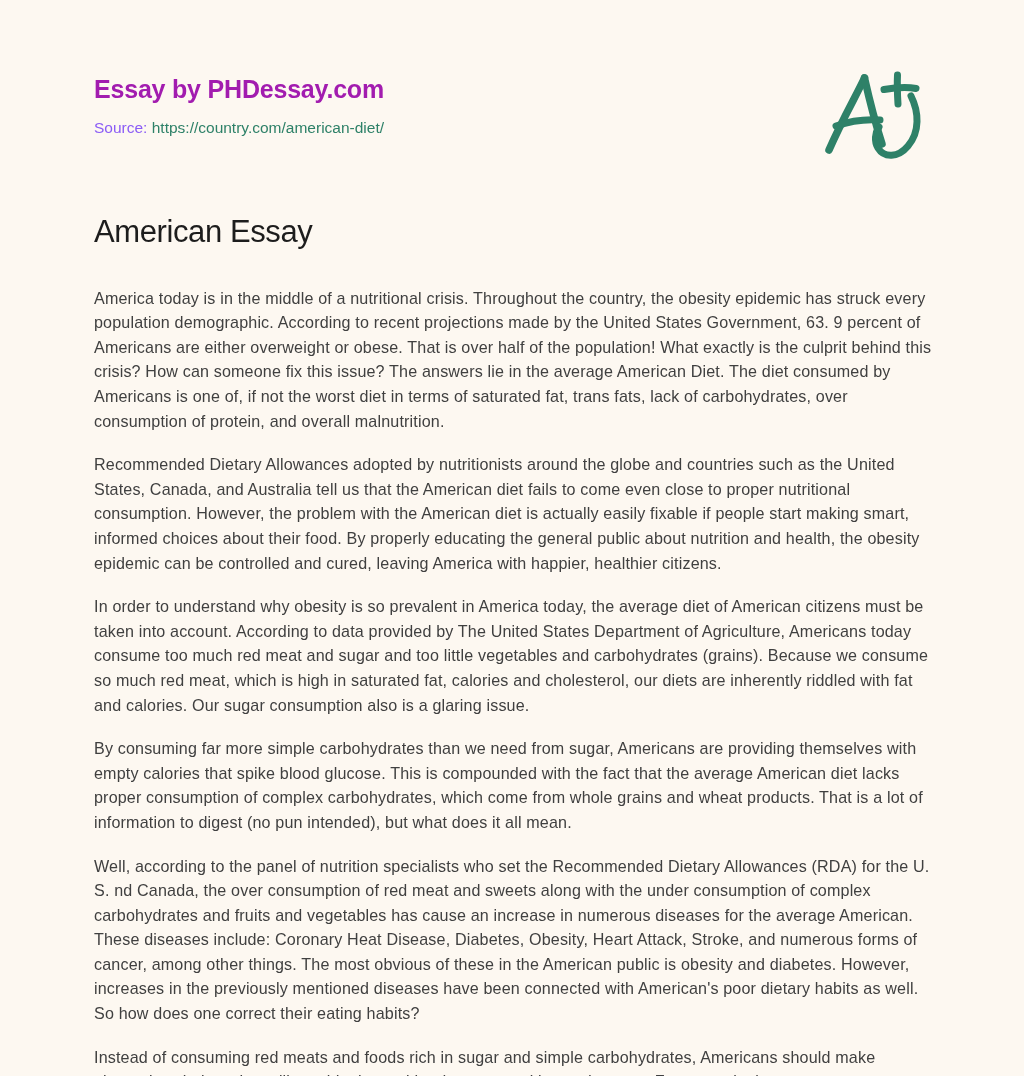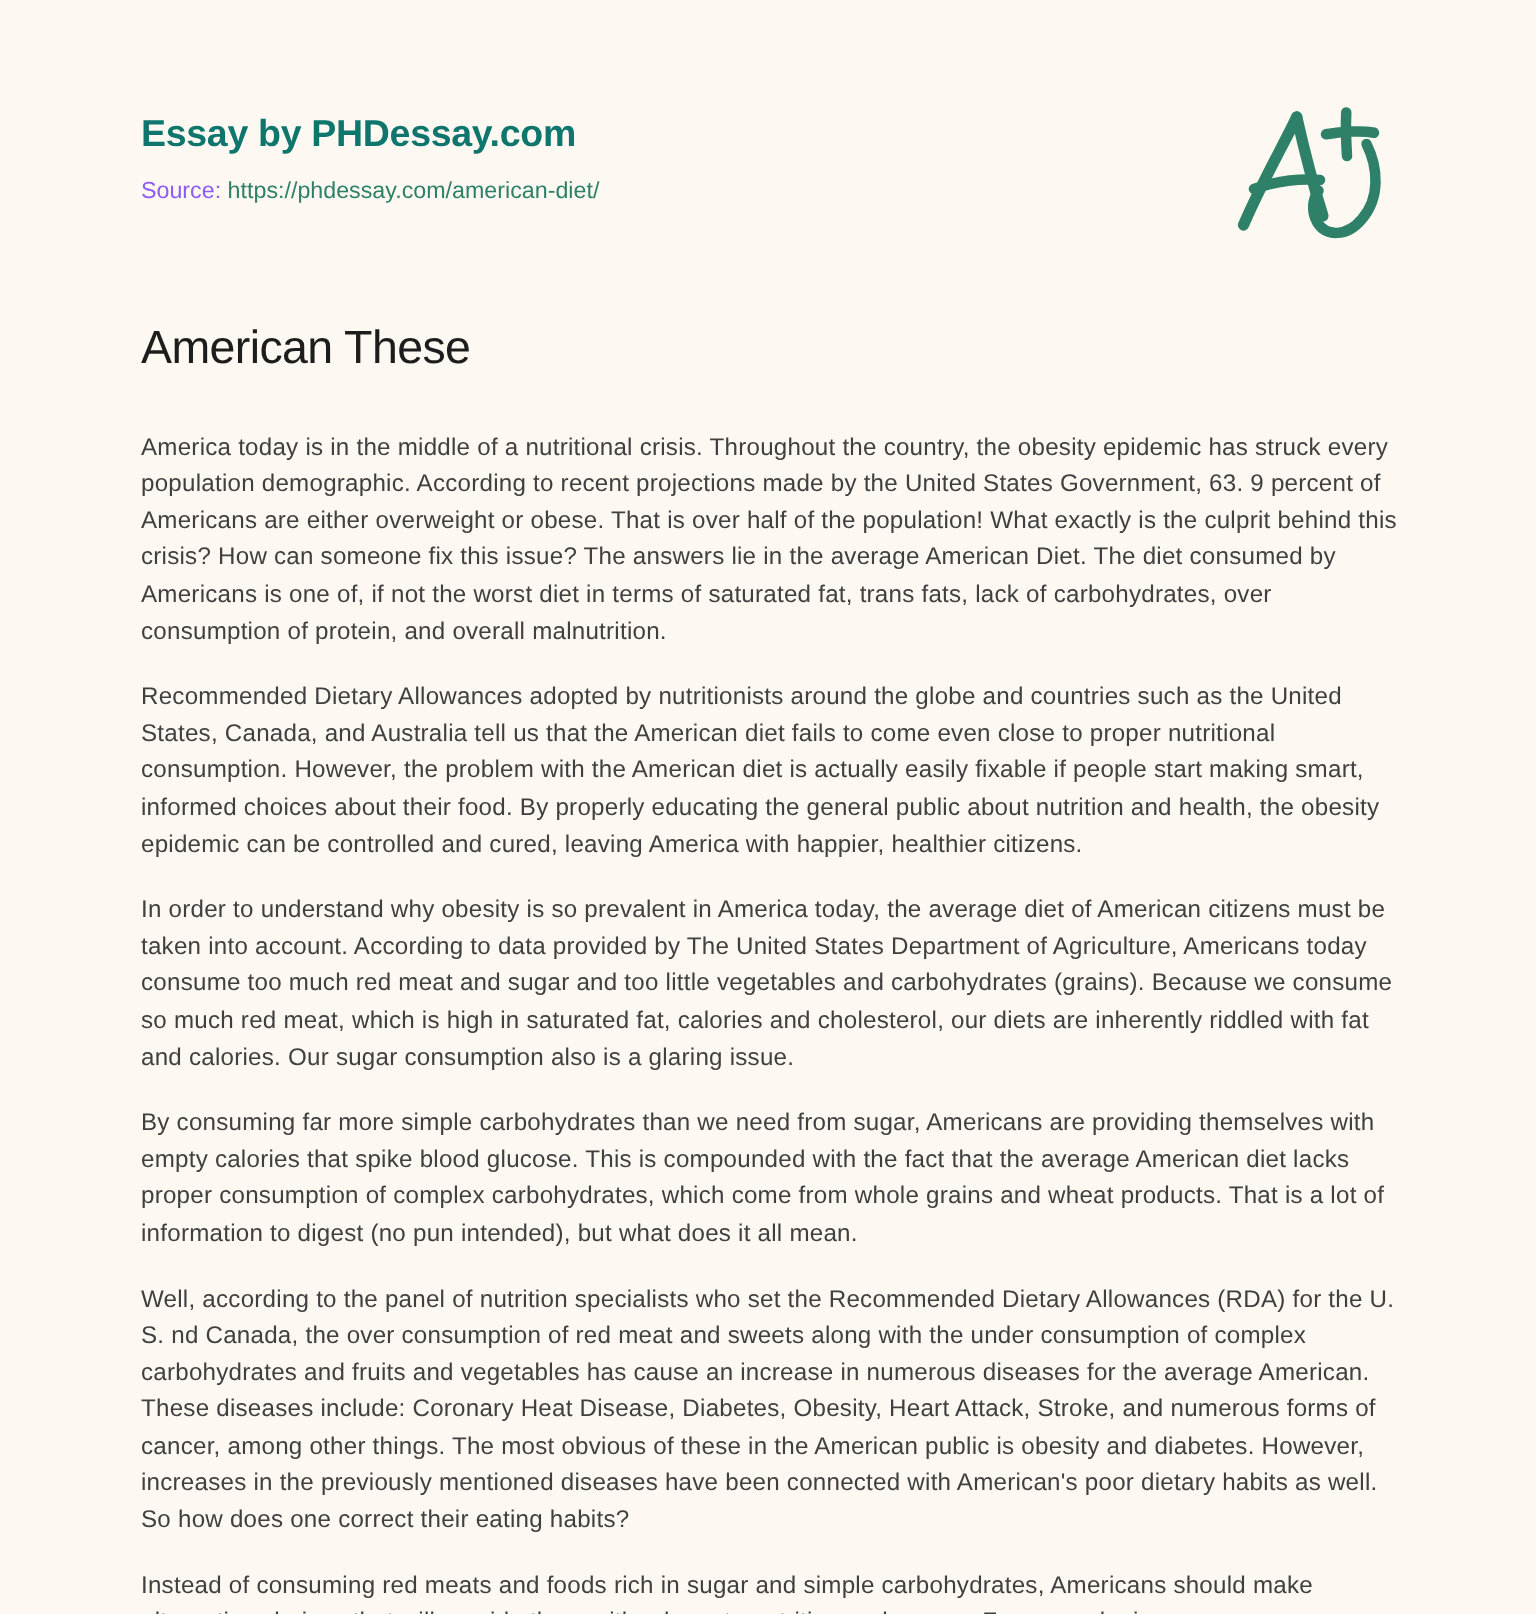--- a/index.html
+++ b/index.html
@@ -35,21 +35,21 @@
 
   .brand-block {
     position: absolute;
     left: 94px;
     top: 74px;
   }
 
   .brand-title {
     font-size: 25px;
     font-weight: bold;
-    color: #0f766e;
+    color: #a21caf;
     letter-spacing: -0.2px;
     line-height: 1.2;
     white-space: nowrap;
   }
 
   .source-line {
     margin-top: 14px;
     font-size: 15.5px;
     color: #7b7a76;
     white-space: nowrap;
@@ -105,21 +105,21 @@
 
 <div class="page">
 
   <div class="header">
 
     <div class="brand-block">
       <div class="brand-title">Essay by PHDessay.com</div>
 
       <div class="source-line">
         <span class="source-label">Source:</span>
-        <a class="source-url" href="#">https://phdessay.com/american-diet/</a>
+        <a class="source-url" href="#">https://country.com/american-diet/</a>
       </div>
     </div>
 
     <div class="logo">
       <svg viewBox="0 0 122 112" xmlns="http://www.w3.org/2000/svg" fill="none" stroke="#2e8168" stroke-linecap="round" stroke-linejoin="round">
 
         <path d="M52.5 20 C44 38, 30 62, 17 92" stroke-width="7.5"></path>
 
         <path d="M52.5 20 C57 40, 63 64, 70 86" stroke-width="7.5"></path>
 
@@ -129,21 +129,21 @@
 
         <path d="M72 31.5 C83 29.5, 97 29, 104 30.5" stroke-width="7"></path>
 
         <path d="M99 38 C107 54, 108 74, 96 88 C86 100, 72 100, 66 90 C62 83, 63 75, 67 69" stroke-width="7"></path>
       </svg>
     </div>
 
   </div>
 
   <div class="article">
-    <h1 class="article-title">American These</h1>
+    <h1 class="article-title">American Essay</h1>
 
     <p class="para">America today is in the middle of a nutritional crisis. Throughout the country, the obesity epidemic has struck every population demographic. According to recent projections made by the United States Government, 63. 9 percent of Americans are either overweight or obese. That is over half of the population! What exactly is the culprit behind this crisis? How can someone fix this issue? The answers lie in the average American Diet. The diet consumed by Americans is one of, if not the worst diet in terms of saturated fat, trans fats, lack of carbohydrates, over consumption of protein, and overall malnutrition.</p>
     <p class="para">Recommended Dietary Allowances adopted by nutritionists around the globe and countries such as the United States, Canada, and Australia tell us that the American diet fails to come even close to proper nutritional consumption. However, the problem with the American diet is actually easily fixable if people start making smart, informed choices about their food. By properly educating the general public about nutrition and health, the obesity epidemic can be controlled and cured, leaving America with happier, healthier citizens.</p>
     <p class="para">In order to understand why obesity is so prevalent in America today, the average diet of American citizens must be taken into account. According to data provided by The United States Department of Agriculture, Americans today consume too much red meat and sugar and too little vegetables and carbohydrates (grains). Because we consume so much red meat, which is high in saturated fat, calories and cholesterol, our diets are inherently riddled with fat and calories. Our sugar consumption also is a glaring issue.</p>
     <p class="para">By consuming far more simple carbohydrates than we need from sugar, Americans are providing themselves with empty calories that spike blood glucose. This is compounded with the fact that the average American diet lacks proper consumption of complex carbohydrates, which come from whole grains and wheat products. That is a lot of information to digest (no pun intended), but what does it all mean.</p>
     <p class="para">Well, according to the panel of nutrition specialists who set the Recommended Dietary Allowances (RDA) for the U. S. nd Canada, the over consumption of red meat and sweets along with the under consumption of complex carbohydrates and fruits and vegetables has cause an increase in numerous diseases for the average American. These diseases include: Coronary Heat Disease, Diabetes, Obesity, Heart Attack, Stroke, and numerous forms of cancer, among other things. The most obvious of these in the American public is obesity and diabetes. However, increases in the previously mentioned diseases have been connected with American's poor dietary habits as well. So how does one correct their eating habits?</p>
     <p class="para">Instead of consuming red meats and foods rich in sugar and simple carbohydrates, Americans should make alternative choices that will provide them with adequate nutrition and energy. For example, ins</p>
   </div>
 
 </div>

